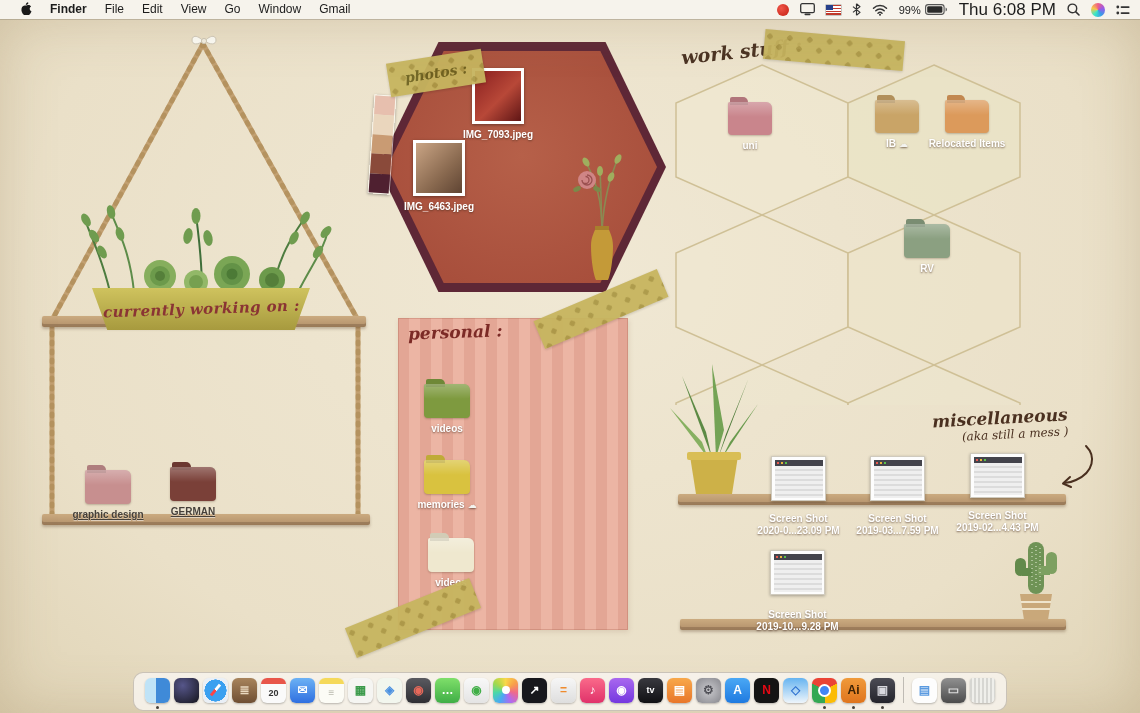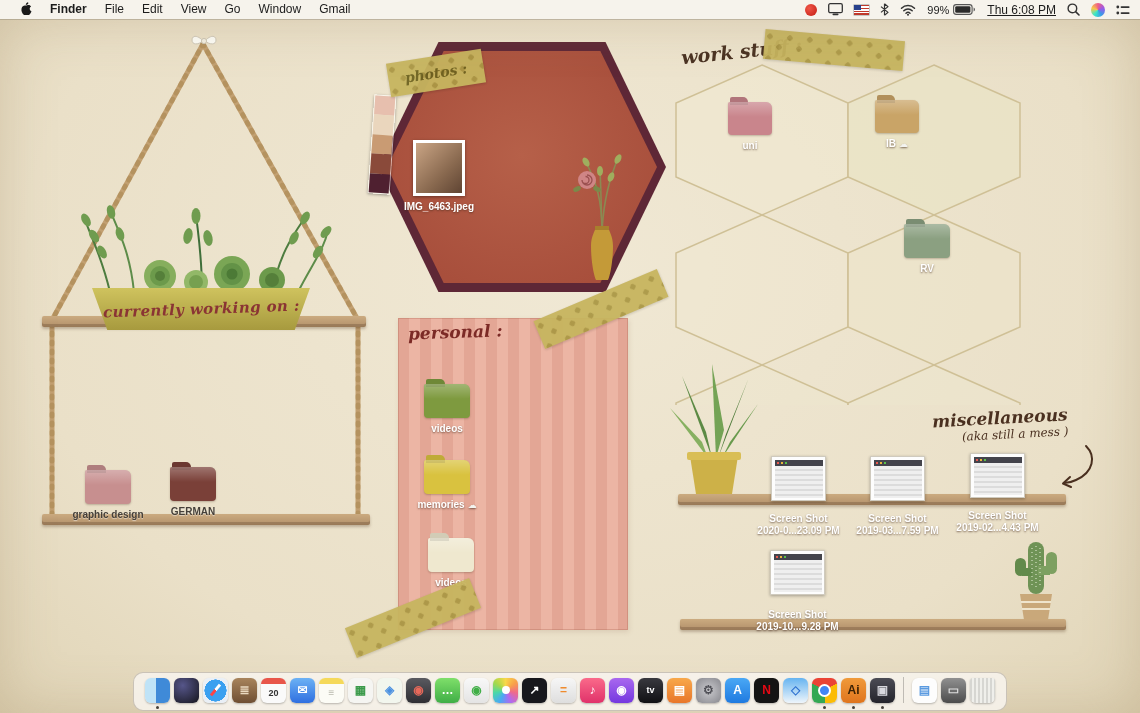--- a/index.html
+++ b/index.html
@@ -10,21 +10,21 @@
   .abs{position:absolute;}
 
   
   .menubar{position:absolute;top:0;left:0;right:0;height:19px;background:#f6f3ec;display:flex;align-items:center;
     padding:0 10px;font-size:12px;color:#1c1c1c;z-index:50;box-shadow:0 1px 0 rgba(0,0,0,.15);}
   .mb-item{padding:11px 9px;line-height:19px;cursor:default;}
   .appname{font-weight:700;}
   .mb-right{margin-left:auto;display:flex;align-items:center;gap:11px;}
   .mb-ic{display:flex;align-items:center;}
   .mb-batt{display:flex;align-items:center;gap:4px;font-size:11px;}
-  .mb-time{font-size:12px;text-decoration:underline;}
+  .mb-time{font-size:17px;}
   .red-dot{width:12px;height:12px;border-radius:50%;display:block;background:radial-gradient(circle at 35% 35%,#f05548,#c31d12);}
   .usflag{width:15px;height:10px;display:block;position:relative;box-shadow:0 0 0 .5px #999;
     background:repeating-linear-gradient(180deg,#c0392b 0 1.4px,#fff 1.4px 2.8px);}
   .usflag::before{content:"";position:absolute;left:0;top:0;width:7px;height:5px;background:#27408b;}
   .siri-orb{width:14px;height:14px;border-radius:50%;display:block;
     background:conic-gradient(#ef5e88,#9a5ae8,#3a9ae8,#3ae8c8,#f8c84a,#ef5e88);}
 
   
   .wood{position:absolute;height:11px;border-radius:2px;z-index:6;
     background:linear-gradient(180deg,#cbab80,#b2906a);
@@ -32,21 +32,21 @@
   .desk-item{position:absolute;display:flex;flex-direction:column;align-items:center;z-index:12;cursor:default;}
   .folder{width:46px;height:34px;border-radius:2px 6px 4px 4px;position:relative;margin-top:6px;
     box-shadow:0 1px 2px rgba(80,55,35,.3);}
   .folder::before{content:"";position:absolute;top:-5px;left:2px;width:42%;height:8px;border-radius:2px 5px 0 0;
     background:inherit;filter:brightness(.88);}
   .folder::after{content:"";position:absolute;left:0;right:0;top:0;height:45%;border-radius:inherit;
     background:linear-gradient(180deg,rgba(255,255,255,.28),rgba(255,255,255,0));}
   .folder.small{width:44px;height:33px;}
   .dlabel{margin-top:5px;font-size:10px;font-weight:700;color:#fff;text-align:center;line-height:1.2;
     text-shadow:0 1px 2px rgba(70,45,30,.65);}
-  .dlabel.dark{color:#464039;text-shadow:0 1px 1px rgba(255,255,255,.5);}
+  .dlabel.dark{color:#464039;text-shadow:0 1px 1px rgba(255,255,255,.5);text-decoration:underline;}
   .dlabel.row{display:flex;align-items:center;}
   .cloud{margin-left:3px;font-size:9px;font-weight:400;color:#f3f3ef;}
   .script{font-family:"DejaVu Serif",serif;font-style:italic;}
 
   
   .tape{position:absolute;z-index:14;opacity:.95;box-shadow:0 1px 3px rgba(0,0,0,.18);
     background:
       radial-gradient(circle at 5px 7px, rgba(148,128,48,.55) 2.5px, transparent 3px),
       radial-gradient(circle at 15px 17px, rgba(148,128,48,.55) 2.5px, transparent 3px),
       #c7b55f;
@@ -214,20 +214,24 @@
     <div class="folder small" style="background: rgb(201, 133, 140);"></div>
     <div class="dlabel">uni</div>
   </div>
   <div class="desk-item" style="left:852px;top:94px;width:90px">
     <div class="folder small" style="background: rgb(201, 164, 103);"></div>
     <div class="dlabel row">
       <span>IB</span>
       <span class="cloud">☁</span>
     </div>
   </div>
+  <div class="desk-item" style="left:917px;top:94px;width:100px">
+    <div class="folder small" style="background: rgb(220, 154, 91);"></div>
+    <div class="dlabel">Relocated Items</div>
+  </div>
   <div class="desk-item" style="left:882px;top:218px;width:90px">
     <div class="folder" style="background: rgb(139, 160, 129);"></div>
     <div class="dlabel">RV</div>
   </div>
 
   <svg class="abs" style="left:38px;top:34px;z-index:5" width="336" height="500" viewBox="0 0 336 500">
     <g stroke="#c2a071" stroke-width="5" fill="none" stroke-linecap="round">
       <path d="M165,10 L14,286"></path>
         <path d="M165,10 L320,286"></path>
       <path d="M14,290 L14,484"></path>
@@ -323,20 +327,26 @@
     <g fill="#9fae5e">
       <ellipse cx="8" cy="16" rx="3" ry="5" transform="rotate(-30 8 16)"></ellipse>
       <ellipse cx="14" cy="34" rx="3" ry="5" transform="rotate(-25 14 34)"></ellipse>
       <ellipse cx="40" cy="13" rx="3" ry="5" transform="rotate(28 40 13)"></ellipse>
       <ellipse cx="33" cy="31" rx="3" ry="5" transform="rotate(24 33 31)"></ellipse>
       <ellipse cx="22" cy="25" rx="3" ry="5"></ellipse>
     </g>
     <path d="M18,80 h12 c1,6 5,10 5,20 c0,16 -3,30 -5,34 h-12 c-2,-4 -5,-18 -5,-34 c0,-10 4,-14 5,-20 z" fill="#c49a38"></path>
     <rect x="17" y="80" width="14" height="4" fill="#a87f2c"></rect>
   </svg>
+  <div class="desk-item" style="left:451px;top:68px;width:94px">
+    <div class="photo p1">
+        <i></i>
+      </div>
+    <div class="dlabel">IMG_7093.jpeg</div>
+  </div>
   <div class="desk-item" style="left:392px;top:140px;width:94px">
     <div class="photo p2">
         <i></i>
       </div>
     <div class="dlabel">IMG_6463.jpeg</div>
   </div>
 
   <div class="personal-box"></div>
   <span class="abs script personal-label">personal :</span>
   <div class="tape tape-p1"></div>

